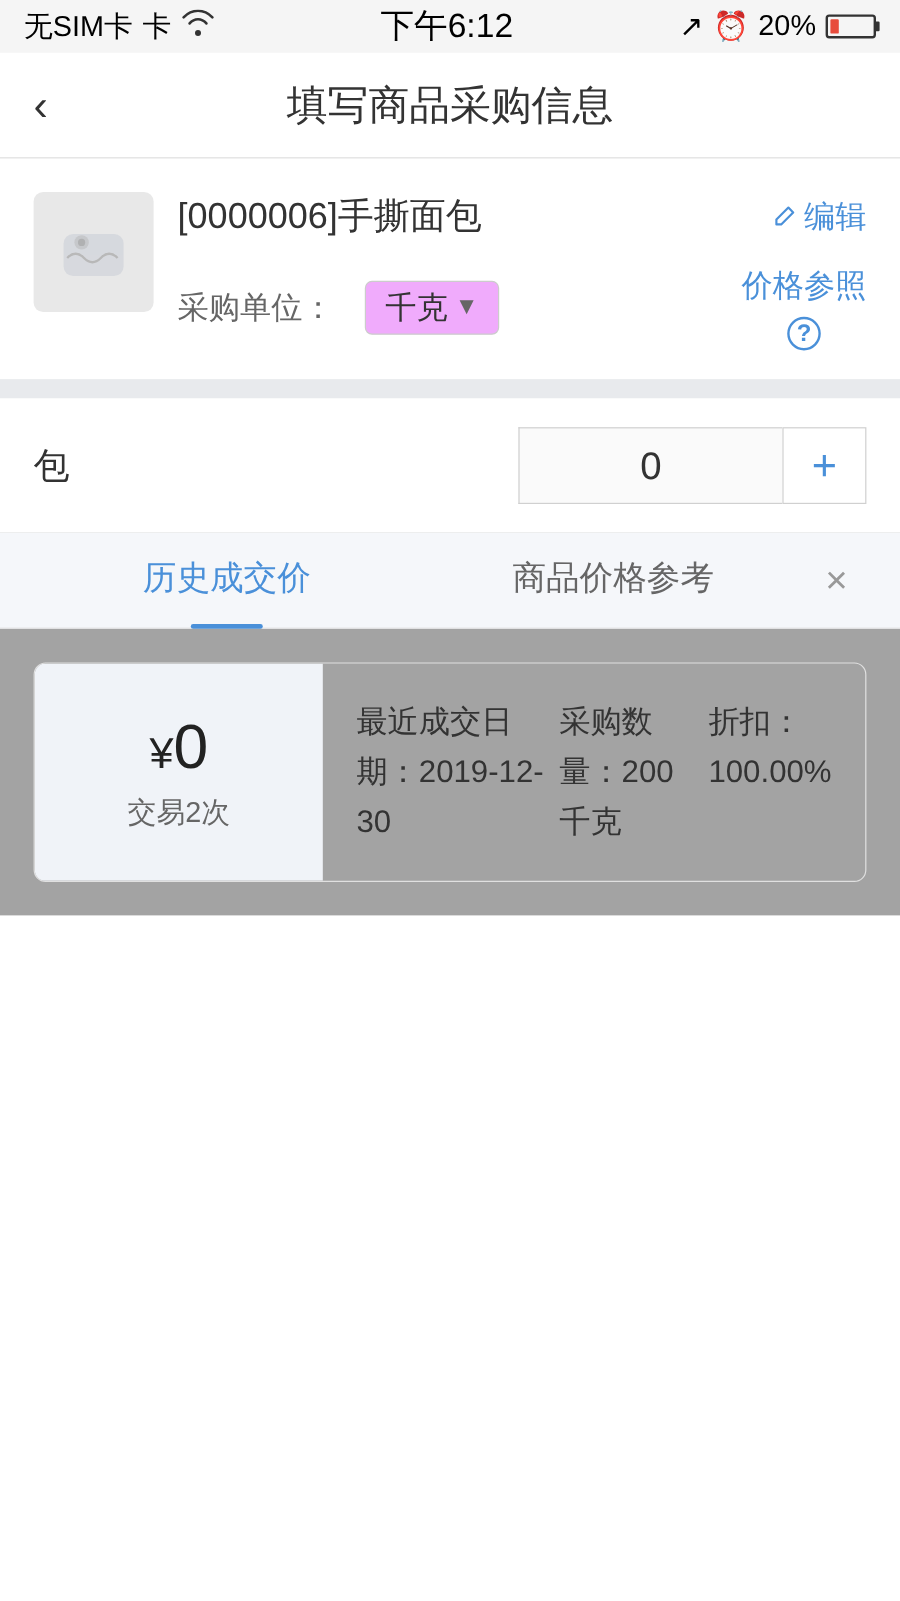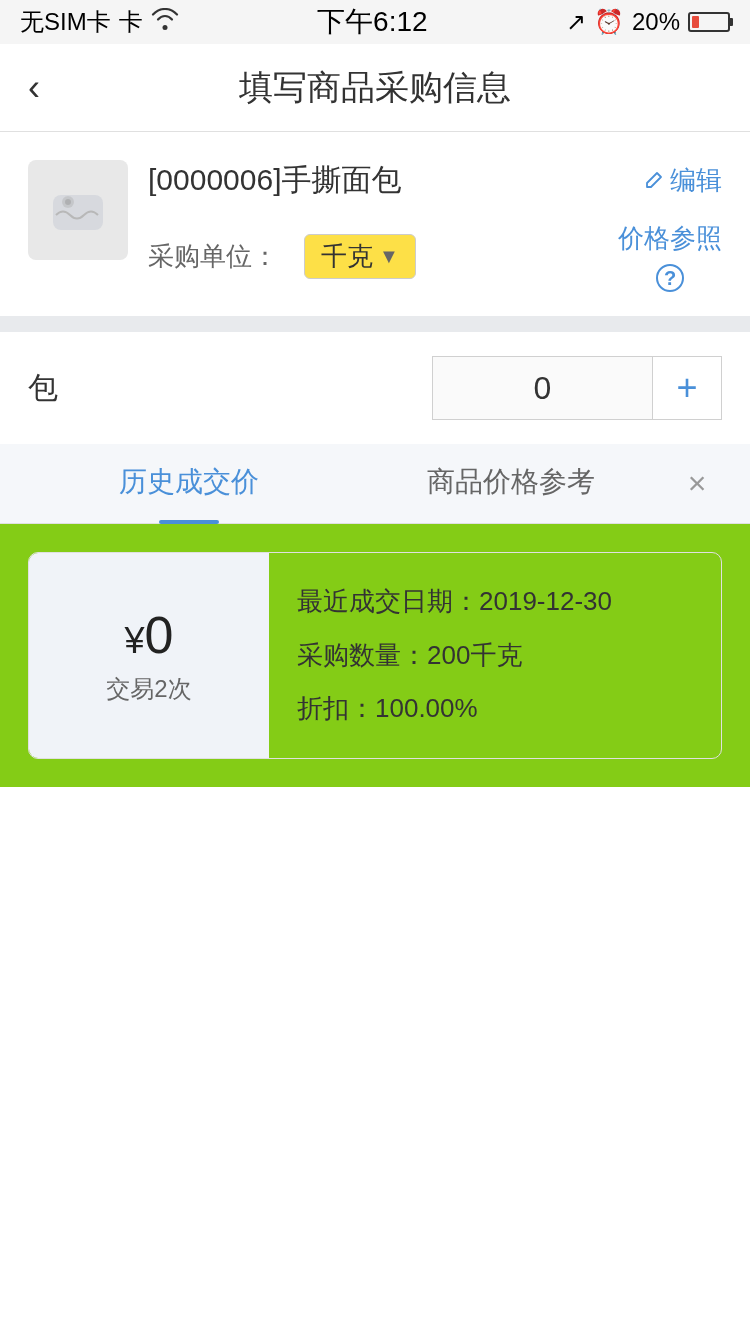--- a/index.html
+++ b/index.html
@@ -151,21 +151,21 @@
       justify-content: space-between;
     }
     .unit-label {
       font-size: 26px;
       color: #666;
       display: flex;
       align-items: center;
       gap: 26px;
     }
     .unit-select {
-      background: #fde047;
+      background: #f0abfc;
       border: 1px solid #ccc;
       border-radius: 6px;
       padding: 4px 16px;
       font-size: 26px;
       color: #333;
       display: flex;
       align-items: center;
       gap: 6px;
       cursor: pointer;
     }
@@ -248,21 +248,21 @@
       display: flex;
       align-items: center;
       justify-content: center;
       font-size: 36px;
       color: #4a90d9;
       cursor: pointer;
     }
 
     
     .price-panel {
-      background: #84cc16;
+      background: #a3a3a3;
       margin-top: 0;
     }
     .price-panel-tabs {
       display: flex;
       align-items: center;
       padding: 0 28px;
       border-bottom: 1px solid #e0e0e0;
       background: #f5f7fa;
       height: 80px;
     }
@@ -341,21 +341,21 @@
     }
     .card-trades {
       font-size: 24px;
       color: #666;
       margin-top: 8px;
     }
     .card-right {
       flex: 1;
       padding: 28px 28px;
       display: flex;
-      flex-direction: column;
+      flex-direction: row;
       justify-content: center;
       gap: 12px;
     }
     .card-detail-row {
       font-size: 26px;
       color: #333;
       line-height: 1.6;
     }
   </style>
 </head>

